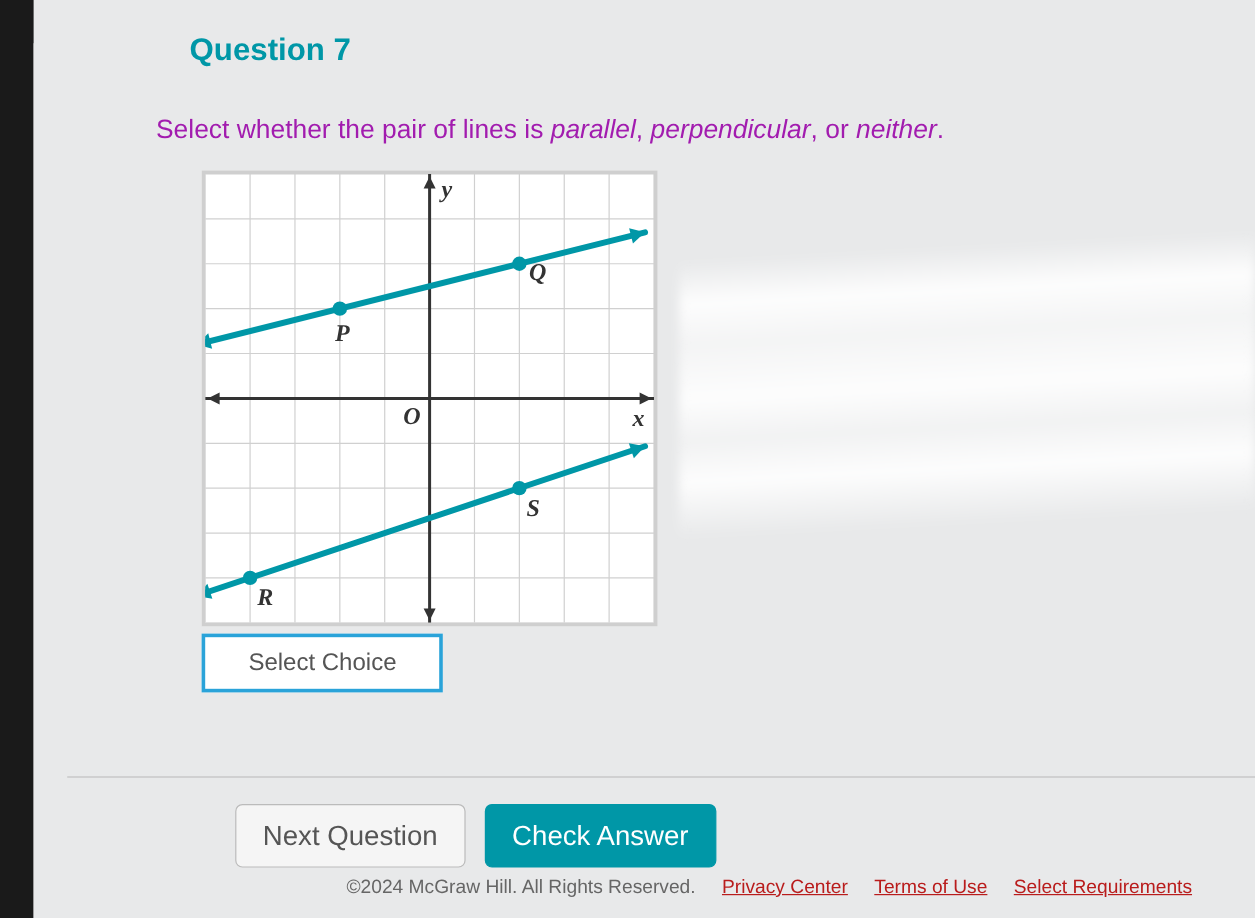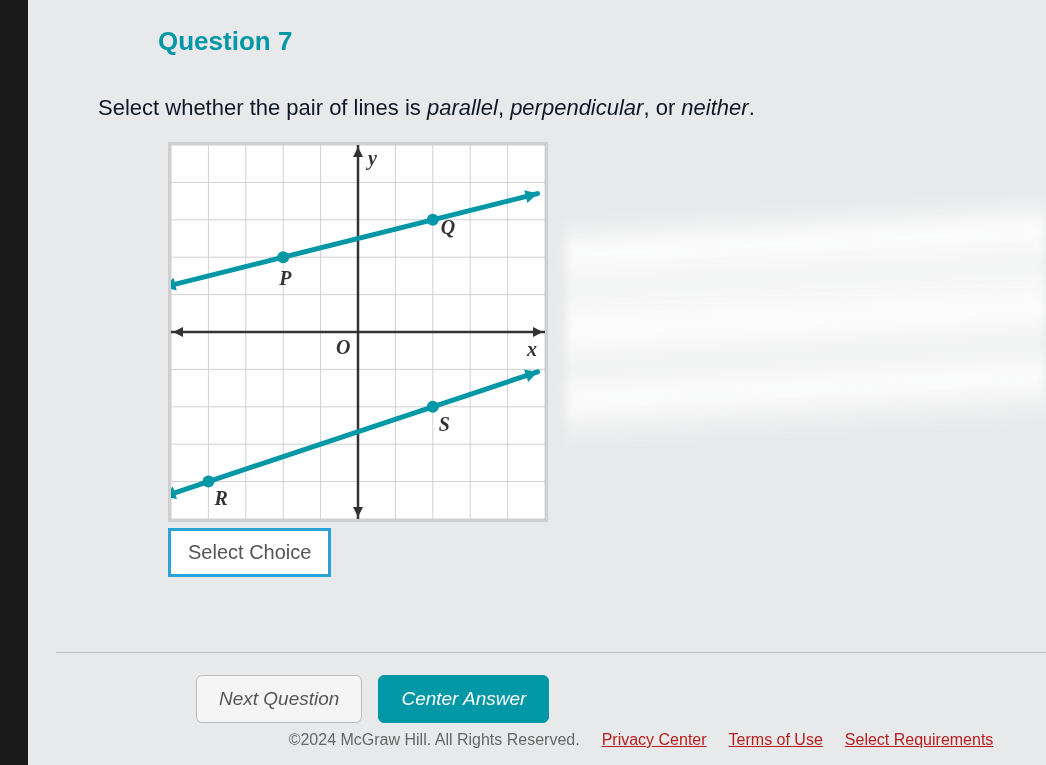--- a/index.html
+++ b/index.html
@@ -20,23 +20,23 @@
     margin-top: 36px;
   }
   .question-header {
     color: #0097a7;
     font-size: 26px;
     font-weight: 700;
     padding: 0 0 8px 130px;
     margin-top: -10px;
   }
   .prompt {
-    color: #0f172a;
+    color: #a21caf;
     font-size: 22px;
-    padding: 28px 40px 18px 70px;
+    padding: 28px 40px 18px 102px;
     line-height: 1.4;
   }
   .prompt em { font-style: italic; }
   .content-row {
     display: flex;
     align-items: flex-start;
     padding-left: 140px;
     gap: 30px;
   }
   .chart-area { width: 390px; }
@@ -46,46 +46,45 @@
     border: 3px solid #cfcfcf;
     position: relative;
   }
   .select-choice {
     margin-top: 6px;
     display: inline-block;
     border: 3px solid #2aa3d9;
     background: #fff;
     color: #555;
     font-size: 20px;
-    padding: 10px 17px;
+    padding: 10px 36px;
     cursor: pointer;
   }
   .glare {
     position: absolute;
     right: 0; top: 170px;
     width: 480px; height: 230px;
     background: linear-gradient(180deg, rgba(255,255,255,0) 0%, rgba(255,255,255,0.9) 15%, rgba(255,255,255,0.5) 30%, rgba(255,255,255,0.9) 50%, rgba(255,255,255,0.4) 65%, rgba(255,255,255,0.9) 80%, rgba(255,255,255,0) 100%);
     transform: skewY(-3deg);
     pointer-events: none;
     filter: blur(4px);
   }
   .bottom-bar {
     position: absolute;
     left: 28px; right: 0; bottom: 42px;
     border-top: 1px solid #c0c0c0;
     padding: 22px 0 0 140px;
     display: flex; gap: 16px; align-items:center;
   }
   .btn {
-    font-size: 19px;
+    font-size: 23px;
     padding: 12px 22px;
     border-radius: 6px;
     cursor: pointer;
     border: 1px solid #bbb;
-    font-style: italic;
   }
   .btn-secondary { background:#f5f5f5; color:#555; }
   .btn-primary { background:#0097a7; color:#fff; border-color:#0097a7; }
   .footer {
     position: absolute;
     left: 28px; right: 0; bottom: 0;
     height: 34px;
     color: #666;
     font-size: 16px;
     display:flex; align-items:flex-start; justify-content:center;
@@ -162,21 +161,21 @@
         <span class="pt-label" id="lbl-S" style="left: 267.8px; top: 267.8px;">S</span>
       </div>
       <div class="select-choice">Select Choice</div>
     </div>
   </div>
 
   <div class="glare"></div>
 
   <div class="bottom-bar">
     <button class="btn btn-secondary">Next Question</button>
-    <button class="btn btn-primary">Center Answer</button>
+    <button class="btn btn-primary">Check Answer</button>
   </div>
 
   <div class="footer">
     <span>©2024 McGraw Hill. All Rights Reserved.</span>
     <a>Privacy Center</a>
     <a>Terms of Use</a>
     <a>Select Requirements</a>
   </div>
 
 </div>

